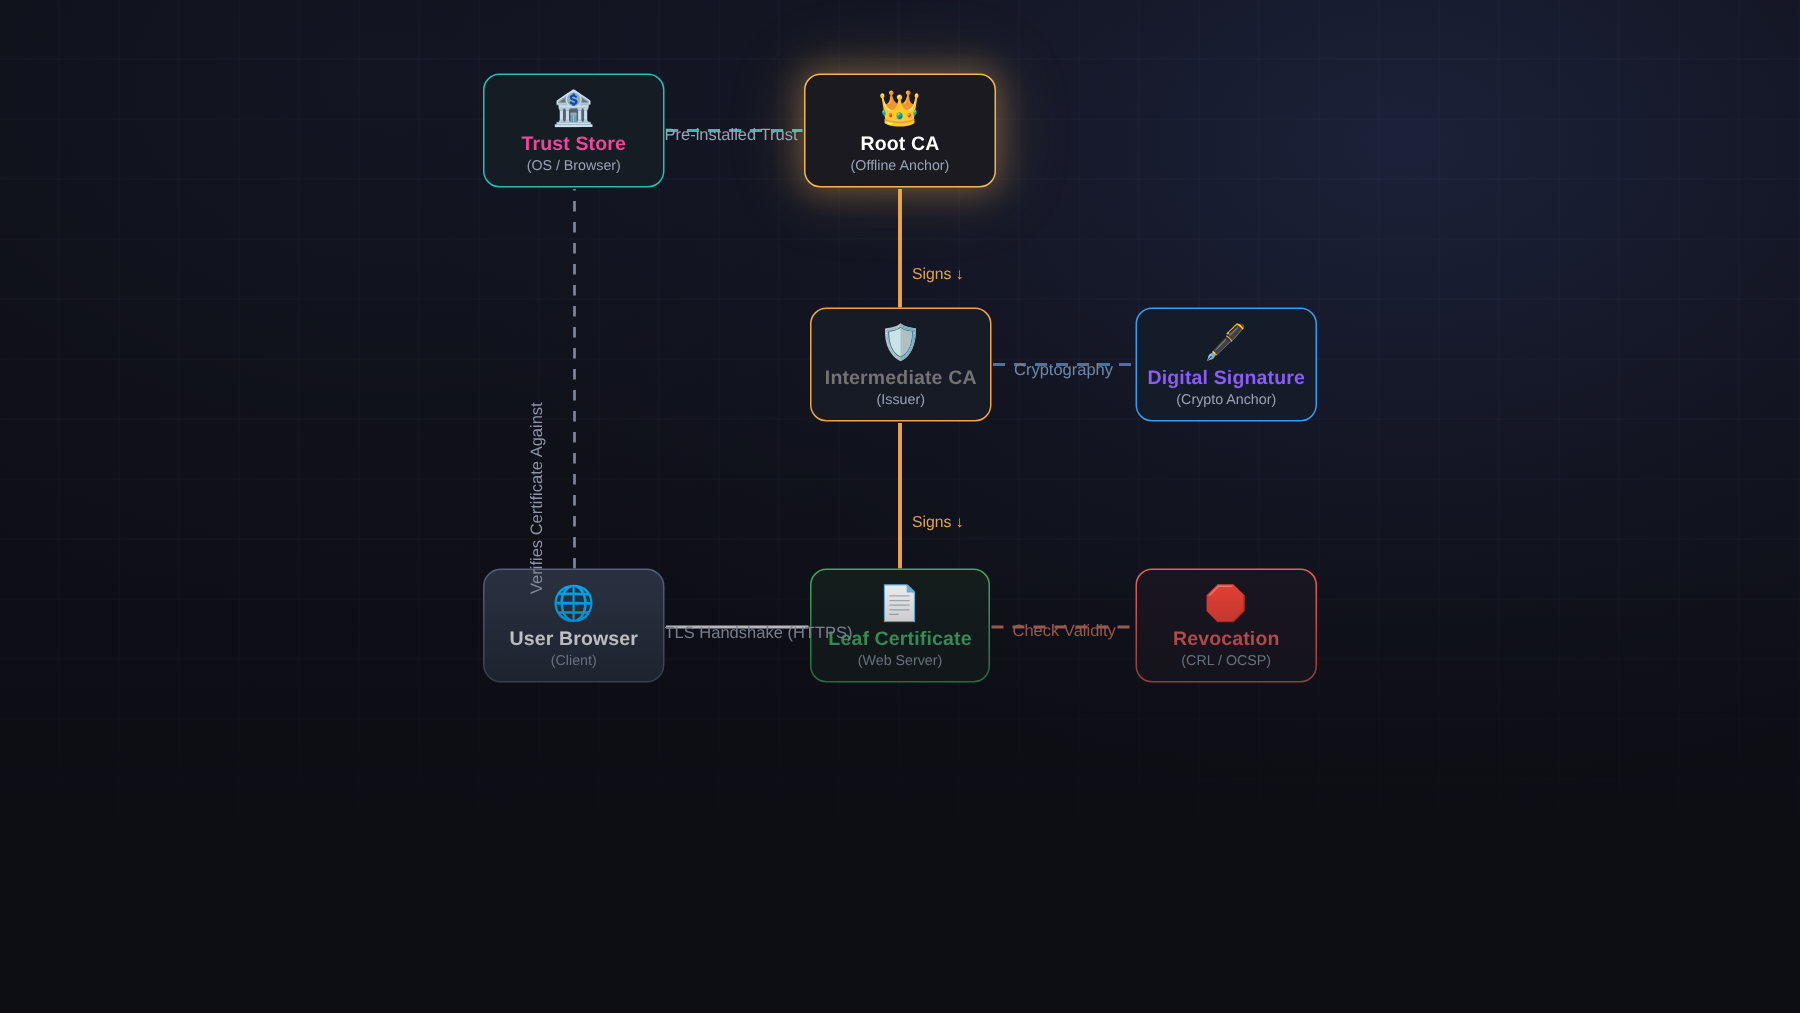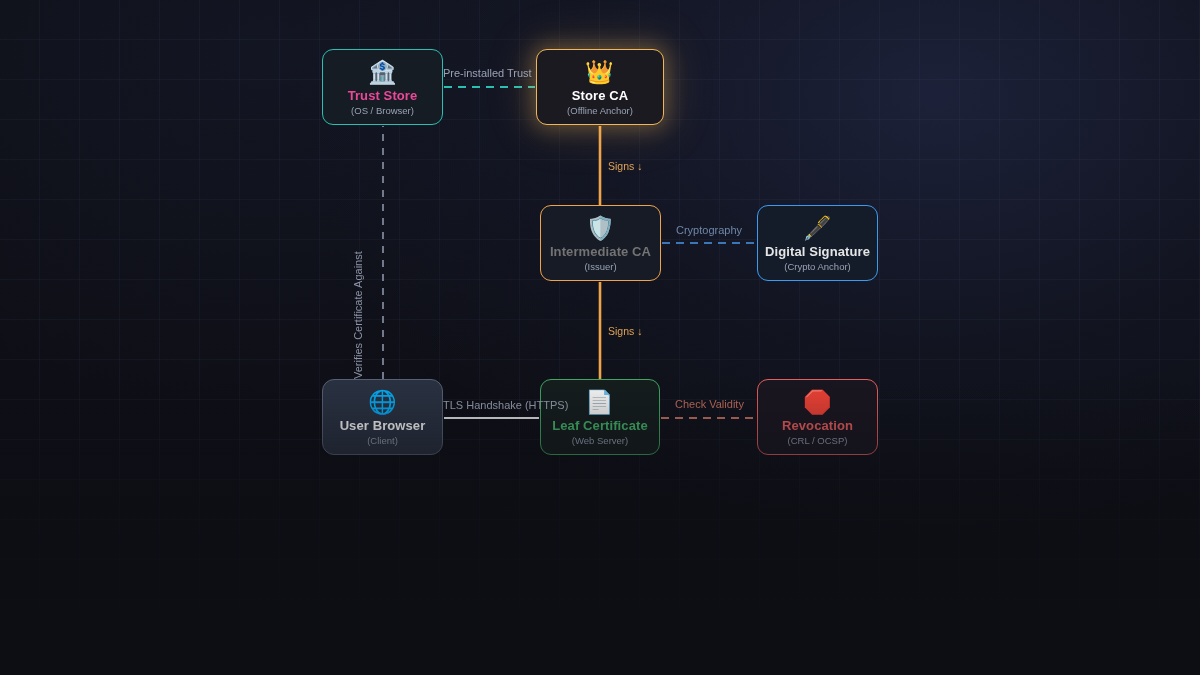--- a/index.html
+++ b/index.html
@@ -55,36 +55,36 @@
                  border-color:#f2b65a; background:#1a1a20;
                  box-shadow:0 0 20px 4px rgba(242,182,90,0.30), 0 0 46px 10px rgba(242,182,90,0.12); }
   .n-root .ttl { color:#ffffff; }
 
   .n-inter     { left:540px; top:205px; width:121px; height:76px;
                  border-color:#f0a44a; background:#161b26; }
   .n-inter .ttl{ color:#737373; }
 
   .n-sig       { left:757px; top:205px; width:121px; height:76px;
                  border-color:#3b9bf0; background:#141c2a; }
-  .n-sig .ttl  { color:#e5e5e5; }
+  .n-sig .ttl  { color:#8b5cf6; }
 
   .n-browser   { left:322px; top:379px; width:121px; height:76px;
                  border-color:#58637a; background:#2a3242; border-radius:12px; }
   .n-browser .ttl { color:#ffffff; }
 
   .n-leaf      { left:540px; top:379px; width:120px; height:76px;
                  border-color:#3fab63; background:#151d1d; }
   .n-leaf .ttl { color:#45b96c; }
 
   .n-revoke    { left:757px; top:379px; width:121px; height:76px;
                  border-color:#ef5f5f; background:#1a1620; }
   .n-revoke .ttl { color:#ef5f5f; }
 
   
-  .elabel { position:absolute; font-size:11px; white-space:nowrap; }
+  .elabel { position:absolute; font-size:11px; white-space:nowrap;margin-top:17px; }
   .l-preinstalled { left:443px; top:67px;  color:#9aa3b4; }
   .l-signs1       { left:608px; top:160px; color:#e0a354; font-size:10.5px; }
   .l-crypto       { left:676px; top:224px; color:#6f87a8; }
   .l-signs2       { left:608px; top:325px; color:#e0a354; font-size:10.5px; }
   .l-handshake    { left:443px; top:399px; color:#9aa3b4; }
   .l-check        { left:675px; top:398px; color:#c4705f; }
   .l-verifies {
     left:350px; top:245px; width:16px; height:140px;
     color:#8d94a6; font-size:11px;
     writing-mode:vertical-rl; transform:rotate(180deg);
@@ -138,21 +138,21 @@
   </svg>
 
   <div class="node n-trust">
     <span class="ico">🏦</span>
     <span class="ttl">Trust Store</span>
     <span class="sub">(OS / Browser)</span>
   </div>
 
   <div class="node n-root">
     <span class="ico">👑</span>
-    <span class="ttl">Store CA</span>
+    <span class="ttl">Root CA</span>
     <span class="sub">(Offline Anchor)</span>
   </div>
 
   <div class="node n-inter">
     <span class="ico">🛡️</span>
     <span class="ttl">Intermediate CA</span>
     <span class="sub">(Issuer)</span>
   </div>
 
   <div class="node n-sig">

